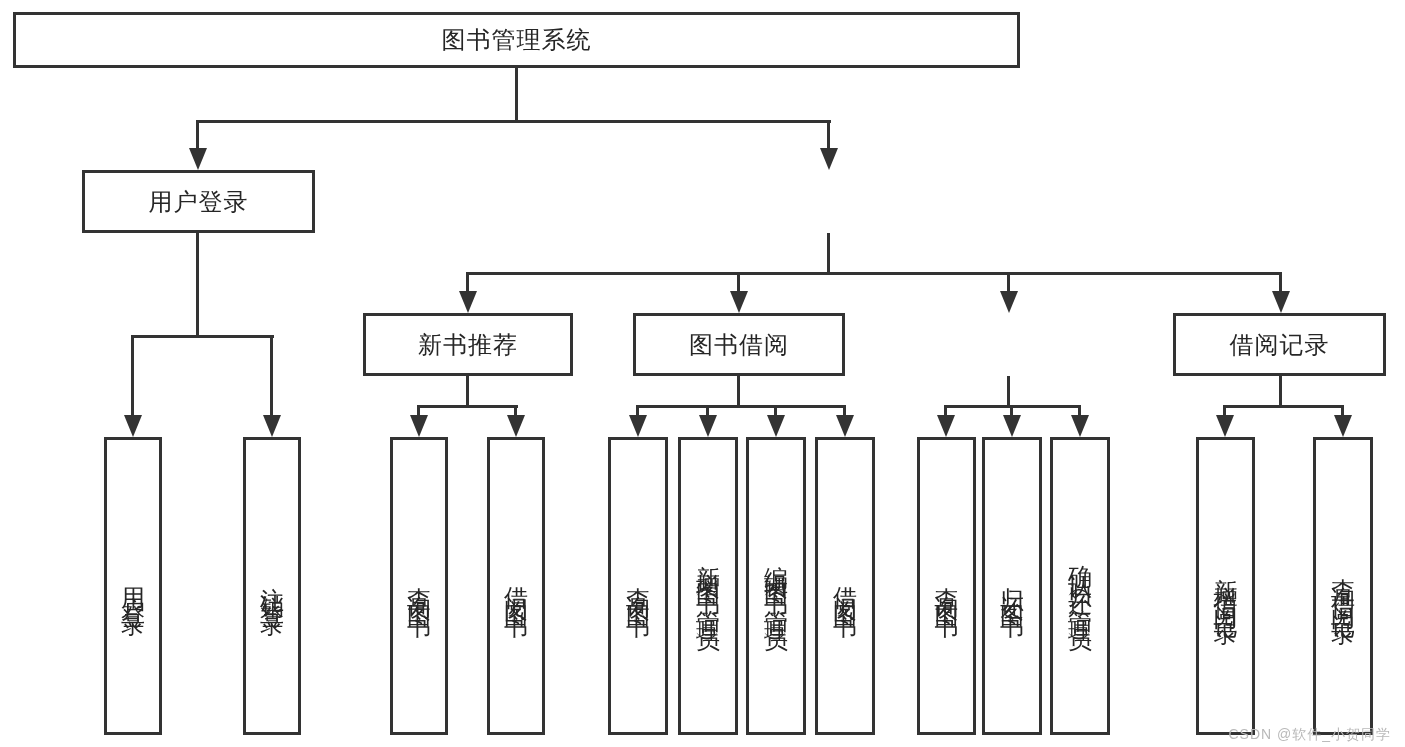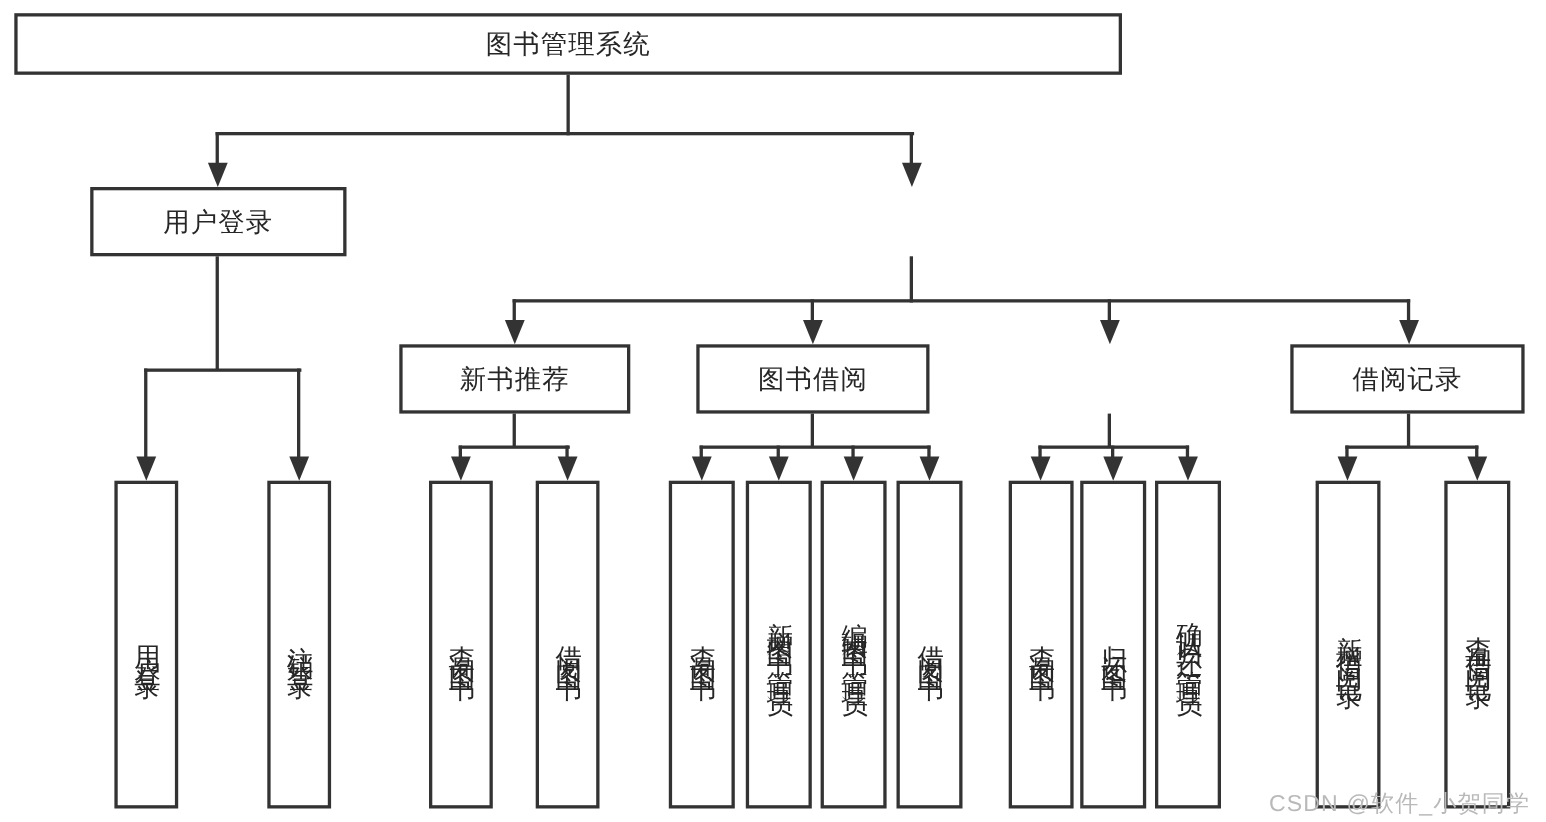--- a/index.html
+++ b/index.html
@@ -55,21 +55,21 @@
     width: 0;
     height: 0;
     border-left: 9px solid transparent;
     border-right: 9px solid transparent;
     border-top: 22px solid var(--line);
   }
   .watermark {
     position: absolute;
     right: 14px;
     bottom: 3px;
-    font-size: 21px;
+    font-size: 14px;
     color: var(--wm);
     letter-spacing: 1px;
     white-space: nowrap;
   }
 </style>
 </head>
 <body>
 
 <div class="canvas">
 

